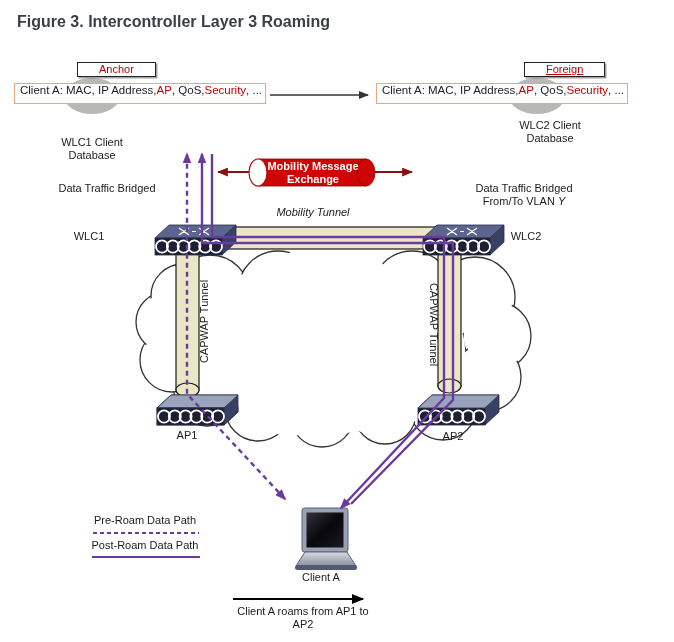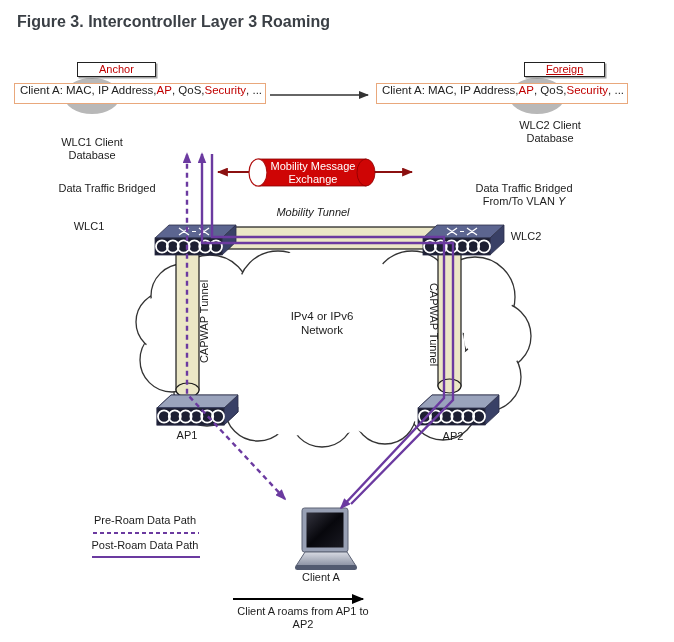--- a/index.html
+++ b/index.html
@@ -208,29 +208,27 @@
 Database</div>
 
   <div class="lbl" style="left:36px;top:182px;width:142px;line-height:12.5px;">
     <div>Data Traffic Bridged</div>
   </div>
   <div class="lbl" style="left:453px;top:182px;width:142px;line-height:12.5px;">
     <div>Data Traffic Bridged</div>
     <div><span>From/To VLAN </span><span style="font-style: italic;">Y</span></div>
   </div>
 
-  <div class="lbl ml white" style="left:260px;top:160px;width:106px;line-height:12.5px;">Mobility Message
+  <div class="lbl ml white" style="left:260px;top:160px;width:106px;line-height:12.5px;font-weight:bold;">Mobility Message
 Exchange</div>
   <div class="lbl" style="left:253px;top:206px;width:120px;font-style:italic;">Mobility Tunnel</div>
 
-  <div class="lbl" style="left:60px;top:220px;width:58px;">WLC1</div>
+  <div class="lbl" style="left:60px;top:230px;width:58px;">WLC1</div>
   <div class="lbl" style="left:497px;top:230px;width:58px;">WLC2</div>
 
-  <div class="lbl ml" style="left:252px;top:309px;width:140px;font-size:11.5px;line-height:14px;">IPv4 or IPv6
-Network</div>
 
   <div class="lbl rot-l" style="left:149px;top:315px;width:110px;height:13px;">CAPWAP Tunnel</div>
   <div class="lbl rot-r" style="left:378px;top:318px;width:110px;height:13px;">CAPWAP Tunnel</div>
 
   <div class="lbl" style="left:159px;top:429px;width:56px;">AP1</div>
   <div class="lbl" style="left:425px;top:430px;width:56px;">AP2</div>
 
   <div class="lbl" style="left:84px;top:514px;width:122px;">Pre-Roam Data Path</div>
   <div class="lbl" style="left:84px;top:539px;width:122px;">Post-Roam Data Path</div>
 

